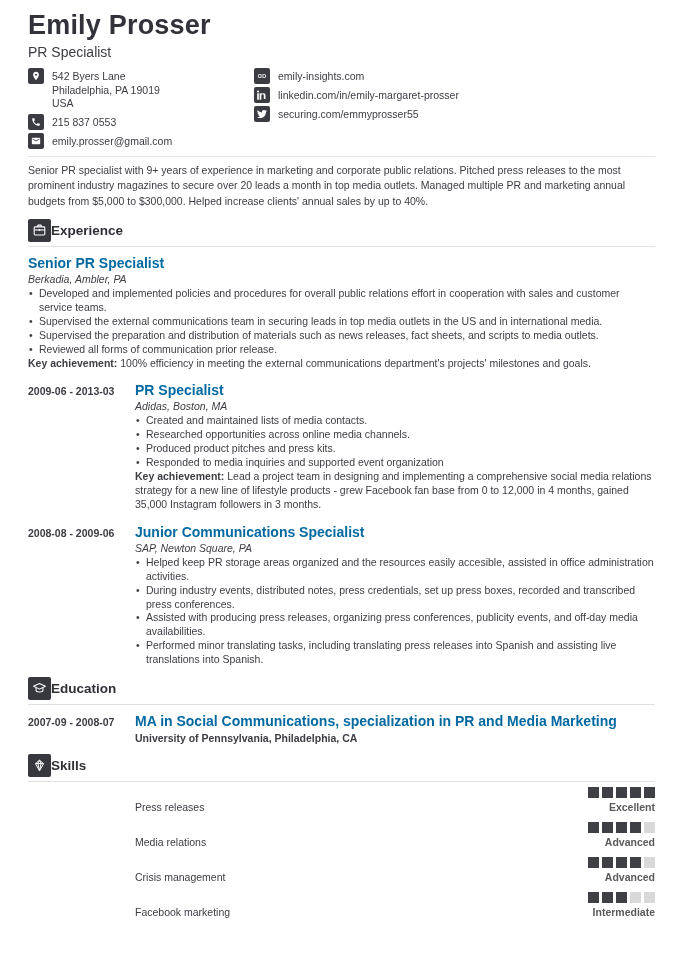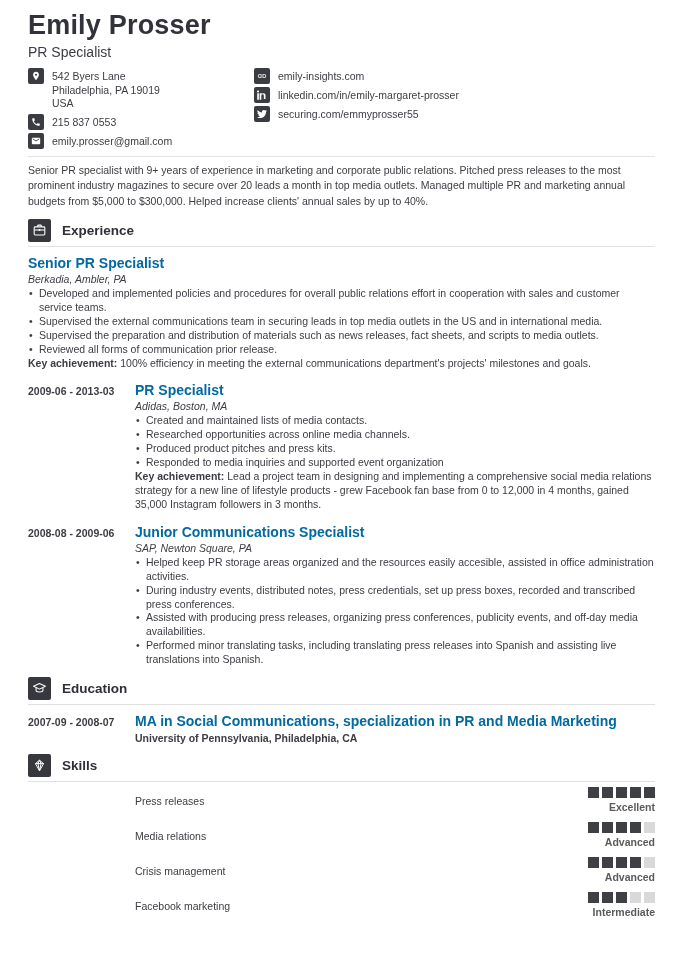--- a/index.html
+++ b/index.html
@@ -18,21 +18,21 @@
   .c-item { display:flex; gap:8px; margin-bottom:3px; font-size:10.5px; line-height:13.5px; }
   .cicon { width:16px; height:16px; border-radius:2px; background:#3b3b42;
            display:flex; align-items:center; justify-content:center; flex:none; }
   .cicon svg { width:10px; height:10px; fill:#ffffff; }
   .c-text { padding-top:2px; }
 
   .divider { border-top:1px solid #e4e4e4; margin-top:4px; }
   .summary { font-size:10.5px; line-height:15.5px; padding:6px 0 4px; }
 
   
-  .section-header { display:flex; align-items:center; gap:11px; padding:4px 0 4px;
+  .section-header { display:flex; align-items:center; padding:4px 0 4px;
                     border-bottom:1px solid #e0e0e0; margin-top:2px; }
   .sicon { width:23px; height:23px; border-radius:2px; background:#37373e; flex:none;
            display:flex; align-items:center; justify-content:center; }
   .sicon svg { width:15px; height:15px; }
   .section-title { font-size:13.5px; font-weight:bold; color:#2f2f36; }
 
   
   .entry { display:flex; padding:8px 0 4px; }
   .dates { width:107px; flex:none; font-size:10.5px; font-weight:bold; color:#3c3c43; padding-top:3px; }
   .entry-body { flex:1; }
@@ -40,21 +40,21 @@
   .company { font-size:10.5px; font-style:italic; margin:2px 0 2px; }
   ul.bullets { list-style:none; margin:0; padding:0; }
   .bullets li { position:relative; padding-left:11px; font-size:10.5px; line-height:13.9px; }
   .bullets li::before { content:"\2022"; position:absolute; left:1px; }
   .ka { font-size:10.5px; line-height:13.9px; }
   .ka b { font-weight:bold; }
   .school { font-size:10.5px; font-weight:bold; margin-top:3px; }
 
   
   .rated { margin-left:107px; }
-  .rated-row { display:flex; justify-content:space-between; align-items:center; padding:5px 0 4px; }
+  .rated-row { display:flex; justify-content:space-between; align-items:flex-end; padding:5px 0 4px; }
   .r-name { font-size:10.5px; padding-top:1px; }
   .r-right { text-align:right;font-weight:bold; }
   .sq-row { display:flex; gap:3px; justify-content:flex-end; }
   .sq { width:11px; height:11px; background:#d9d9d9; }
   .sq.fill { background:#3f3f46; }
   .r-label { font-size:10.5px; color:#5a5a5a; margin-top:3px; }
 </style>
 </head>
 <body>
 

